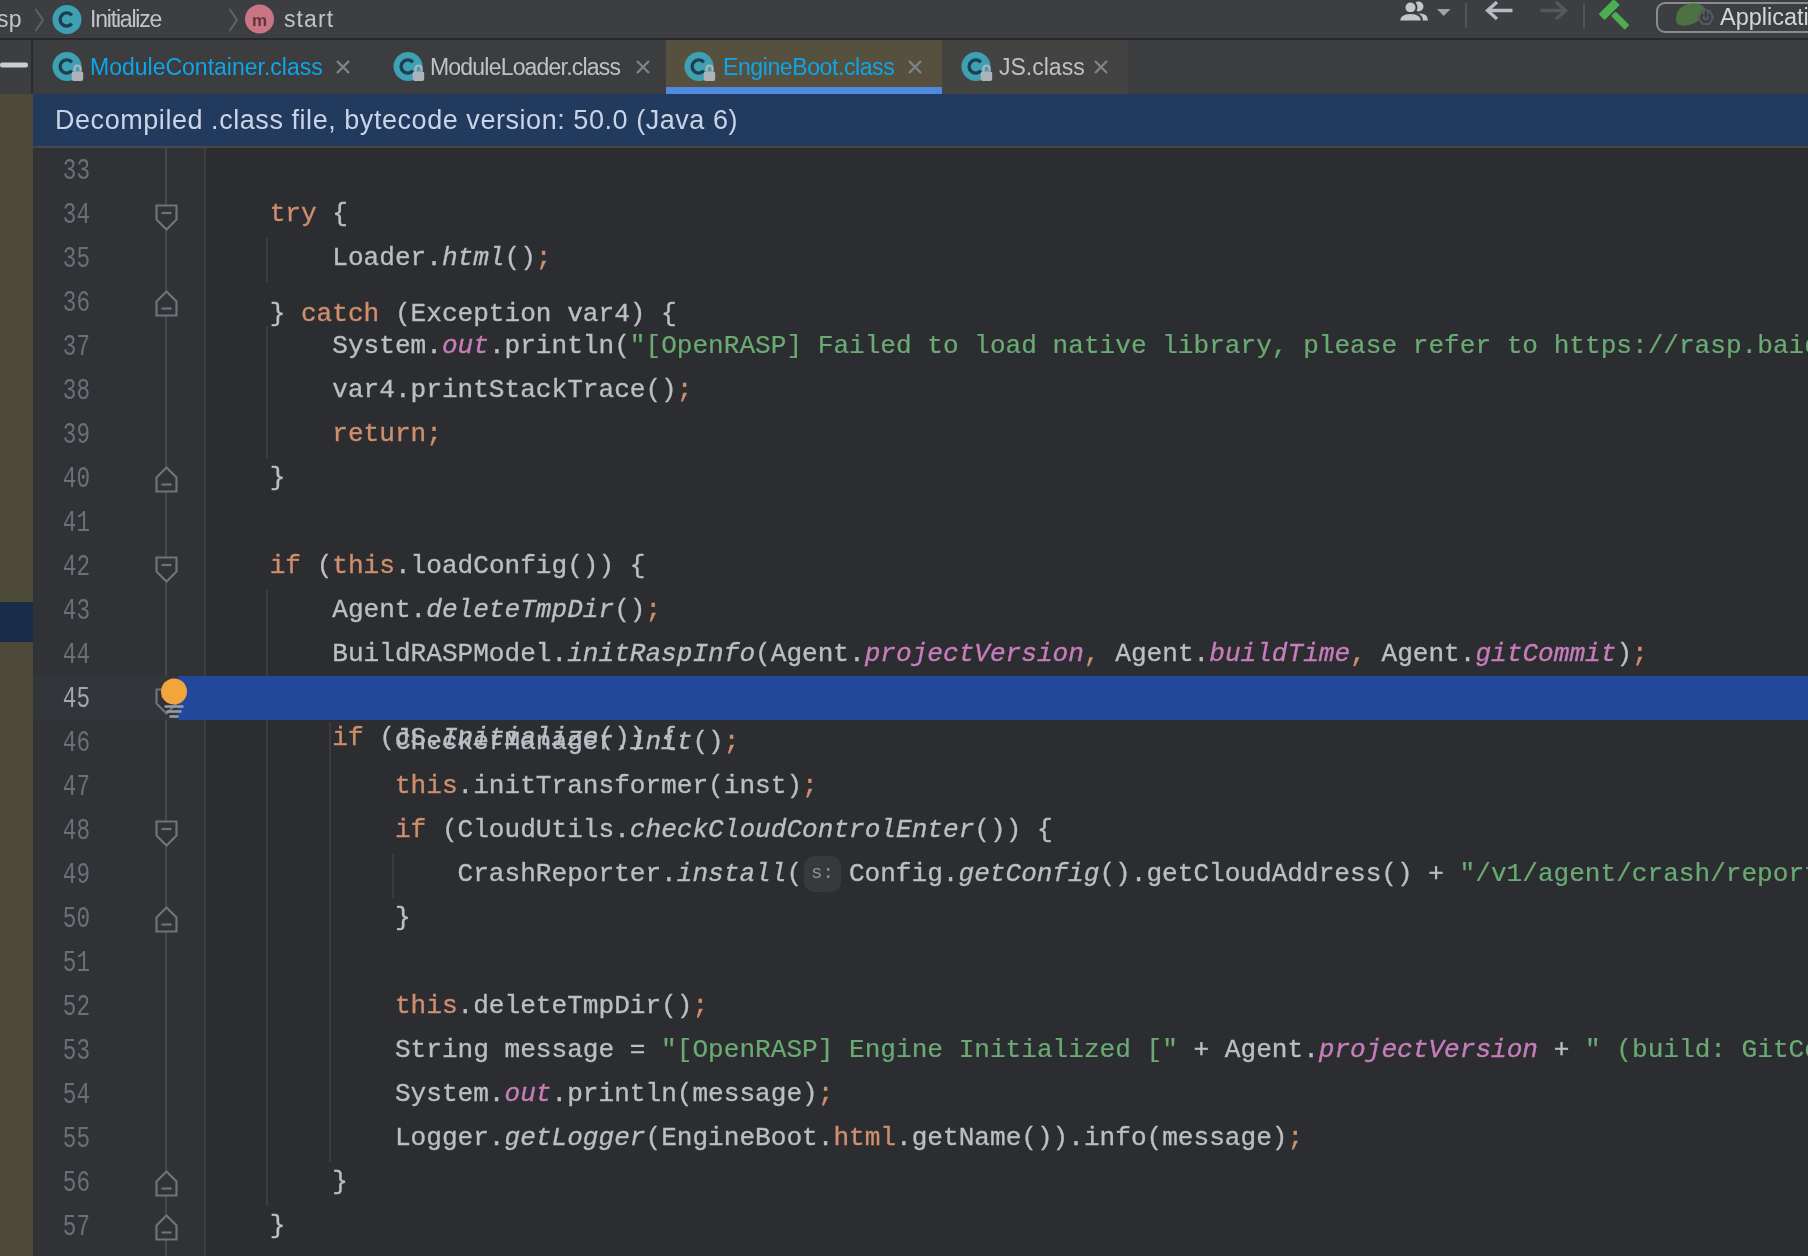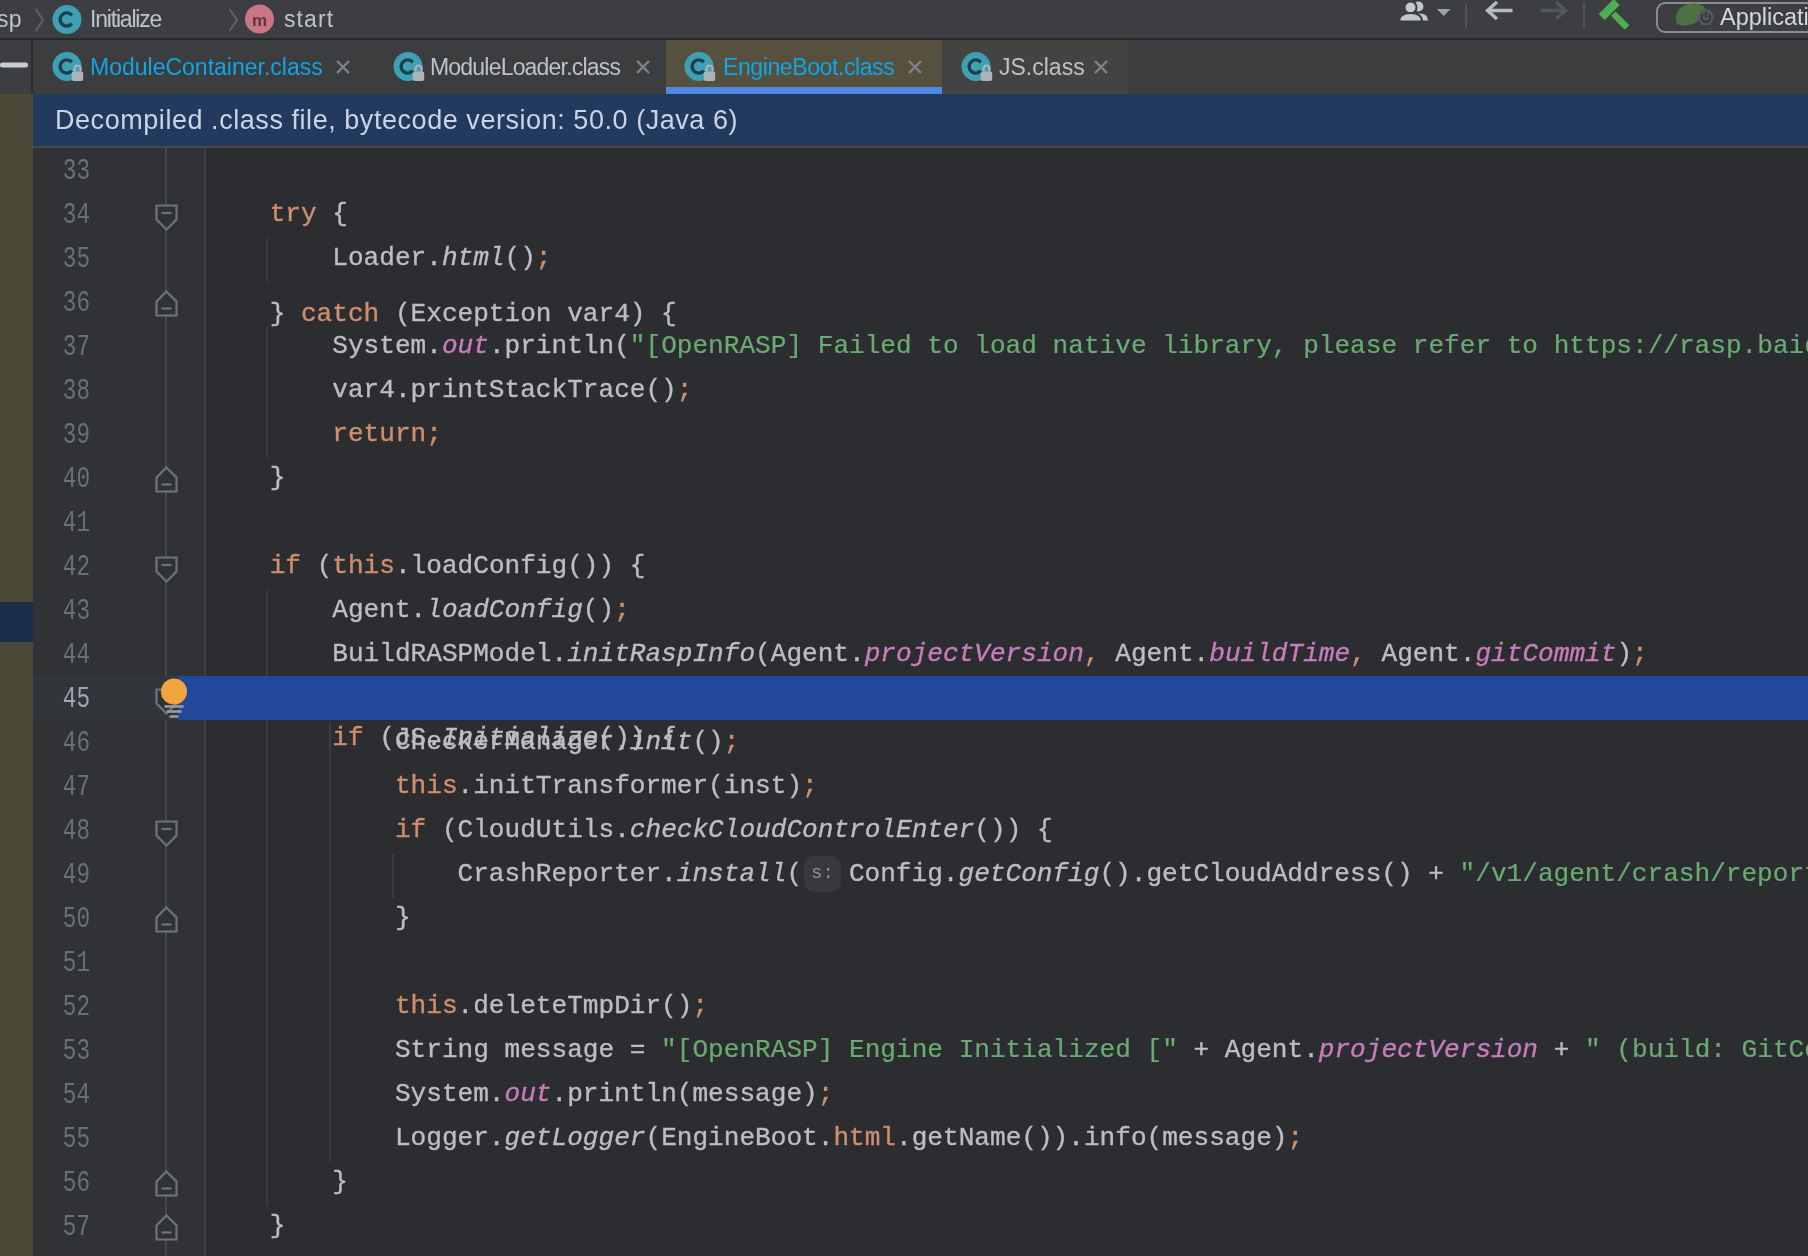--- a/index.html
+++ b/index.html
@@ -226,21 +226,21 @@
     </g>
   </svg>
 <div class="abs cl" style="top:192px">    <span class="k">try</span> {</div>
 <div class="abs cl" style="top:236px">        Loader.<span class="i">html</span>()<span class="k">;</span></div>
 <div class="abs cl" style="top:292px">    } <span class="k">catch</span> (Exception var4) {</div>
 <div class="abs cl" style="top:324px">        System.<span class="f">out</span>.println(<span class="s">"[OpenRASP] Failed to load native library, please refer to https://rasp.baidu.com/doc/install/main.html"</span>)</div>
 <div class="abs cl" style="top:368px">        var4.printStackTrace()<span class="k">;</span></div>
 <div class="abs cl" style="top:412px">        <span class="k">return;</span></div>
 <div class="abs cl" style="top:456px">    }</div>
 <div class="abs cl" style="top:544px">    <span class="k">if</span> (<span class="k">this</span>.loadConfig()) {</div>
-<div class="abs cl" style="top:588px">        Agent.<span class="i">loadConfig</span>()<span class="k">;</span></div>
+<div class="abs cl" style="top:588px">        Agent.<span class="i">deleteTmpDir</span>()<span class="k">;</span></div>
 <div class="abs cl" style="top:632px">        BuildRASPModel.<span class="i">initRaspInfo</span>(Agent.<span class="f">projectVersion</span><span class="k">,</span> Agent.<span class="f">buildTime</span><span class="k">,</span> Agent.<span class="f">gitCommit</span>)<span class="k">;</span></div>
 <div class="abs cl" style="top:716px">        <span class="k">if</span> (JS.<span class="i">Initialize</span>()) {</div>
 <div class="abs cl" style="top:720px">            CheckerManager.<span class="i">init</span>()<span class="k">;</span></div>
 <div class="abs cl" style="top:764px">            <span class="k">this</span>.initTransformer(inst)<span class="k">;</span></div>
 <div class="abs cl" style="top:808px">            <span class="k">if</span> (CloudUtils.<span class="i">checkCloudControlEnter</span>()) {</div>
 <div class="abs cl" style="top:852px">                CrashReporter.<span class="i">install</span>(<span class="badge">s:</span>Config.<span class="i">getConfig</span>().getCloudAddress() + <span class="s">"/v1/agent/crash/report"</span>)</div>
 <div class="abs cl" style="top:896px">            }</div>
 <div class="abs cl" style="top:984px">            <span class="k">this</span>.deleteTmpDir()<span class="k">;</span></div>
 <div class="abs cl" style="top:1028px">            String message = <span class="s">"[OpenRASP] Engine Initialized ["</span> + Agent.<span class="f">projectVersion</span> + <span class="s">" (build: GitCommit: "</span> + Agent.)</div>
 <div class="abs cl" style="top:1072px">            System.<span class="f">out</span>.println(message)<span class="k">;</span></div>

